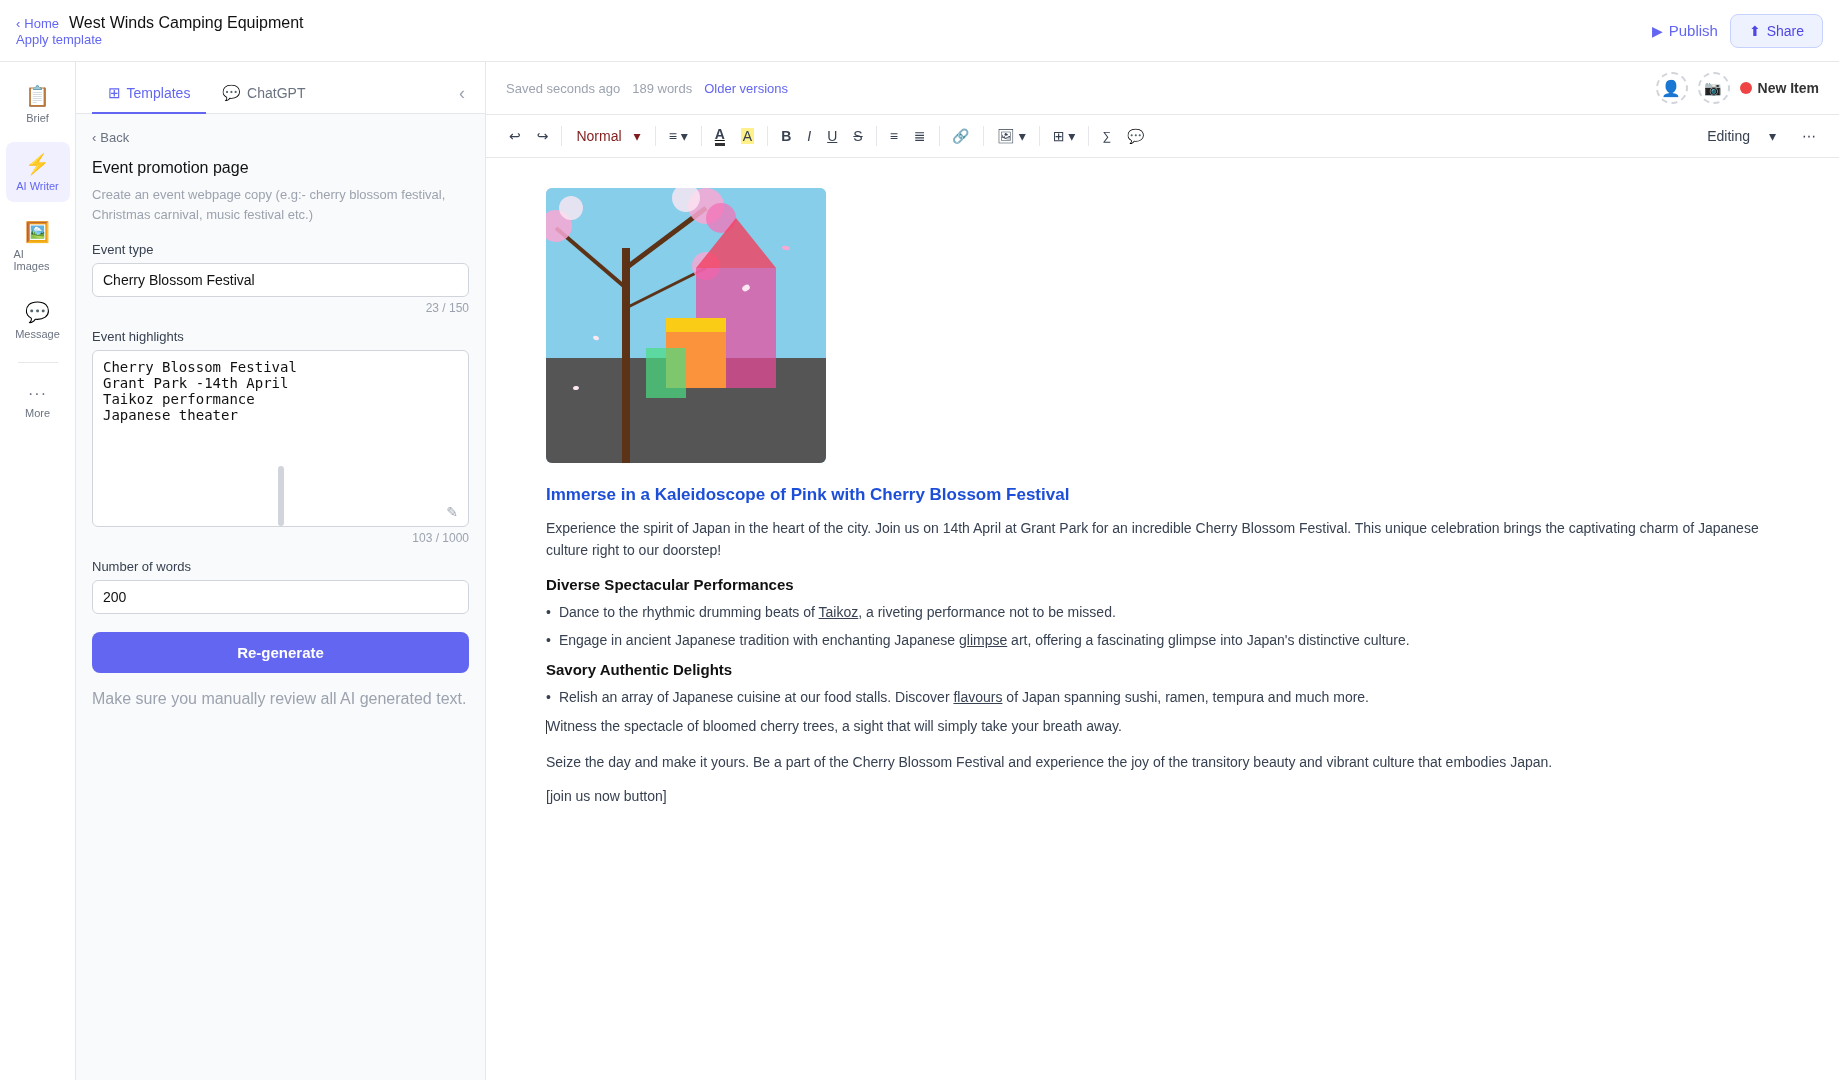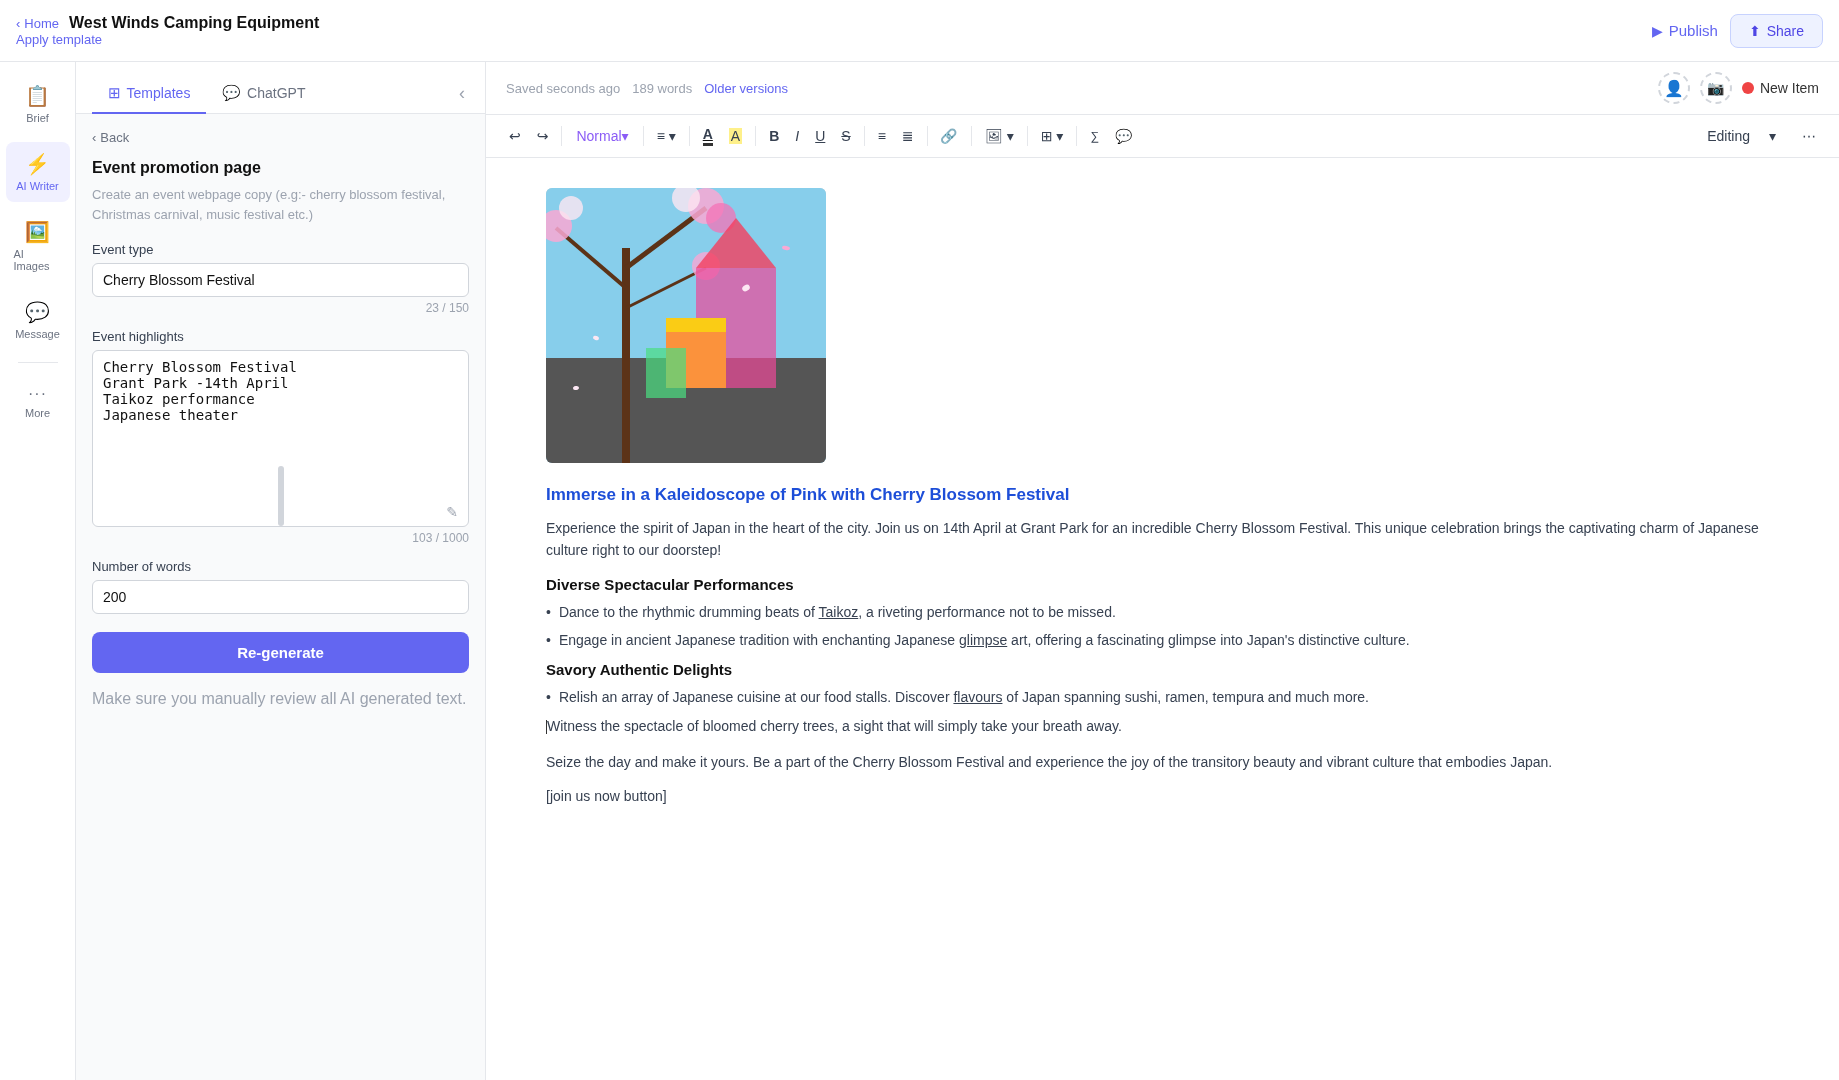--- a/index.html
+++ b/index.html
@@ -1,21 +1,21 @@
 <!DOCTYPE html>
 <html><head>
   <meta charset="utf-8">
   <style>
     * { box-sizing: border-box; margin: 0; padding: 0; }
     body { font-family: -apple-system, BlinkMacSystemFont, 'Segoe UI', sans-serif; font-size: 14px; color: #333; background: #fff; display: flex; flex-direction: column; height: 100vh; overflow: hidden; }
 
     
     .top-bar { display: flex; align-items: center; justify-content: space-between; padding: 8px 16px; border-bottom: 1px solid #e5e7eb; height: 62px; flex-shrink: 0; }
     .top-bar-left { display: flex; flex-direction: column; }
-    .top-bar-title { font-size: 16px; font-weight: 700; color: #111; }
+    .top-bar-title { font-size: 16px; font-weight: 400; color: #111; }
     .apply-template-link { color: #6366f1; font-size: 13px; cursor: pointer; }
     .top-bar-right { display: flex; align-items: center; gap: 12px; }
     .home-link { display: flex; align-items: center; gap: 4px; color: #6366f1; font-size: 13px; cursor: pointer; }
     .publish-btn { display: flex; align-items: center; gap: 6px; background: none; border: none; color: #6366f1; font-size: 15px; font-weight: 500; cursor: pointer; }
     .share-btn { display: flex; align-items: center; gap: 6px; background: #eef2ff; border: 1px solid #c7d2fe; color: #4f46e5; padding: 8px 18px; border-radius: 8px; font-size: 14px; font-weight: 500; cursor: pointer; }
 
     
     .main { display: flex; flex: 1; overflow: hidden; }
 
     
@@ -28,49 +28,49 @@
 
     
     .panel-sidebar { width: 410px; border-right: 1px solid #e5e7eb; display: flex; flex-direction: column; background: #f9fafb; flex-shrink: 0; overflow-y: auto; }
     .panel-tabs { display: flex; align-items: center; padding: 12px 16px 0; gap: 0; border-bottom: 1px solid #e5e7eb; background: #fff; }
     .panel-tab { display: flex; align-items: center; gap: 6px; padding: 10px 16px; font-size: 14px; font-weight: 500; cursor: pointer; color: #6b7280; border-bottom: 2px solid transparent; margin-bottom: -1px; }
     .panel-tab.active { color: #6366f1; border-bottom: 2px solid #6366f1; }
     .panel-tab-icon { font-size: 15px; }
     .collapse-btn { margin-left: auto; background: none; border: none; cursor: pointer; color: #9ca3af; font-size: 18px; padding: 4px; }
     .panel-content { padding: 16px; flex: 1; overflow-y: auto; }
     .back-btn { display: flex; align-items: center; gap: 4px; color: #6b7280; font-size: 13px; cursor: pointer; margin-bottom: 14px; }
-    .panel-title { font-size: 16px; font-weight: 700; color: #111; margin-bottom: 8px; }
+    .panel-title { font-size: 16px; font-weight: 400; color: #111; margin-bottom: 8px; }
     .panel-description { font-size: 13px; color: #9ca3af; margin-bottom: 18px; line-height: 1.5; }
     .form-label { font-size: 13px; font-weight: 500; color: #374151; margin-bottom: 6px; display: block; }
     .form-input { width: 100%; border: 1px solid #d1d5db; border-radius: 6px; padding: 8px 10px; font-size: 14px; color: #111; outline: none; background: #fff; }
     .char-count { text-align: right; font-size: 12px; color: #9ca3af; margin-top: 4px; margin-bottom: 14px; }
     .form-textarea-wrapper { position: relative; border: 1px solid #d1d5db; border-radius: 6px; background: #fff; }
     .form-textarea { width: 100%; border: none; border-radius: 6px; padding: 8px 10px; font-size: 14px; color: #111; outline: none; resize: none; min-height: 100px; background: transparent; }
     .scrollbar-thumb { width: 6px; height: 60px; background: #d1d5db; border-radius: 3px; margin: auto; }
     .textarea-edit-icon { position: absolute; bottom: 6px; right: 10px; color: #9ca3af; font-size: 14px; }
     .word-count-row { text-align: right; font-size: 12px; color: #9ca3af; margin-top: 4px; margin-bottom: 14px; }
     .number-input { width: 100%; border: 1px solid #d1d5db; border-radius: 6px; padding: 8px 10px; font-size: 14px; color: #111; outline: none; background: #fff; margin-bottom: 18px; }
     .regen-btn { display: block; width: 100%; background: #6366f1; color: #fff; border: none; border-radius: 8px; padding: 12px; font-size: 15px; font-weight: 600; cursor: pointer; margin-bottom: 14px; }
     .disclaimer { font-size: 16px; color: #9ca3af; line-height: 1.5; }
 
     
     .editor-area { flex: 1; display: flex; flex-direction: column; overflow: hidden; }
     .editor-topbar { display: flex; align-items: center; justify-content: space-between; padding: 10px 20px; border-bottom: 1px solid #e5e7eb; background: #fff; flex-shrink: 0; }
     .editor-topbar-left { display: flex; align-items: center; gap: 12px; font-size: 13px; color: #9ca3af; }
     .older-versions-link { color: #6366f1; cursor: pointer; font-size: 13px; }
     .editor-topbar-right { display: flex; align-items: center; gap: 10px; }
     .avatar-circle { width: 32px; height: 32px; border-radius: 50%; border: 2px dashed #d1d5db; display: flex; align-items: center; justify-content: center; color: #9ca3af; font-size: 14px; }
-    .new-item-btn { display: flex; align-items: center; gap: 6px; background: none; border: none; cursor: pointer; font-size: 14px; font-weight: 400; color: #333; }
+    .new-item-btn { display: flex; align-items: center; gap: 6px; background: none; border: none; cursor: pointer; font-size: 14px; font-weight: 700; color: #333; }
     .new-item-dot { width: 12px; height: 12px; border-radius: 50%; background: #ef4444; }
 
     
     .toolbar { display: flex; align-items: center; gap: 2px; padding: 6px 16px; border-bottom: 1px solid #e5e7eb; background: #fff; flex-shrink: 0; flex-wrap: nowrap; overflow: hidden; }
     .toolbar-btn { background: none; border: none; cursor: pointer; padding: 5px 7px; border-radius: 5px; color: #374151; font-size: 14px; display: flex; align-items: center; gap: 2px; }
     .toolbar-separator { width: 1px; height: 20px; background: #e5e7eb; margin: 0 4px; }
-    .toolbar-select { display: flex; align-items: center; gap: 0; padding: 4px 8px; border: none; border-radius: 5px; background: none; cursor: pointer; font-size: 14px; color: #8b5cf6; text-align: center; }
+    .toolbar-select { display: flex; align-items: center; gap: 12px; padding: 4px 8px; border: none; border-radius: 5px; background: none; cursor: pointer; font-size: 14px; color: #7f1d1d; text-align: center; }
     .underline-a { text-decoration: underline; font-weight: 600; }
     .editing-section { display: flex; align-items: center; gap: 12px; margin-left: auto; }
     .editing-label { font-size: 14px; color: #374151; }
 
     
     .editor-content { flex: 1; overflow-y: auto; padding: 30px 60px; background: #fff; }
 
     .editor-h1 { font-size: 17px; font-weight: 700; color: #1d4ed8; margin-bottom: 10px; line-height: 1.4; }
     .editor-p { font-size: 14px; color: #374151; margin-bottom: 14px; line-height: 1.6; }
     .editor-h2 { font-size: 15px; font-weight: 700; color: #111; margin-bottom: 8px; }

